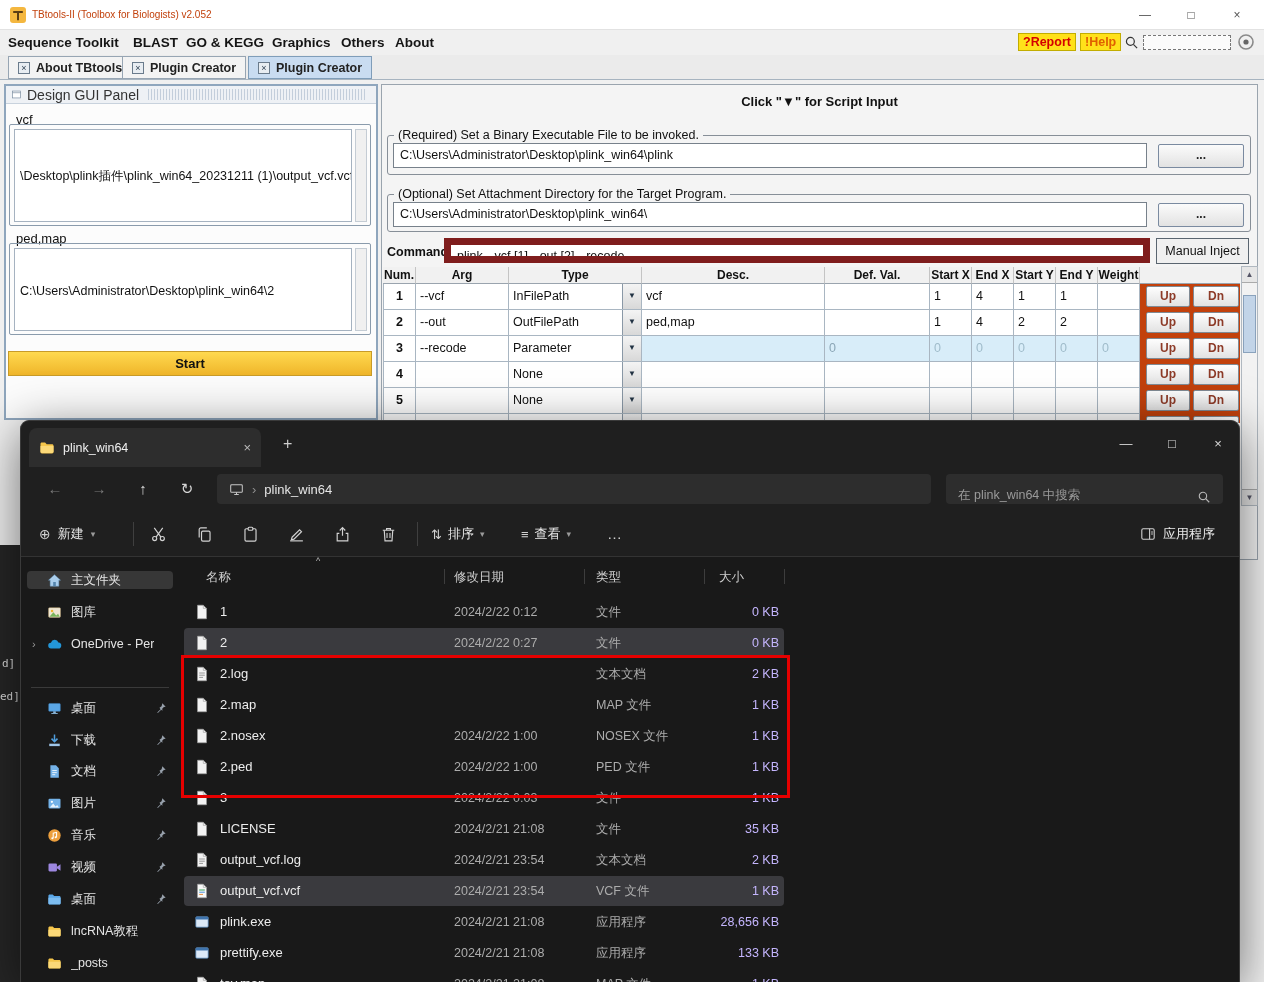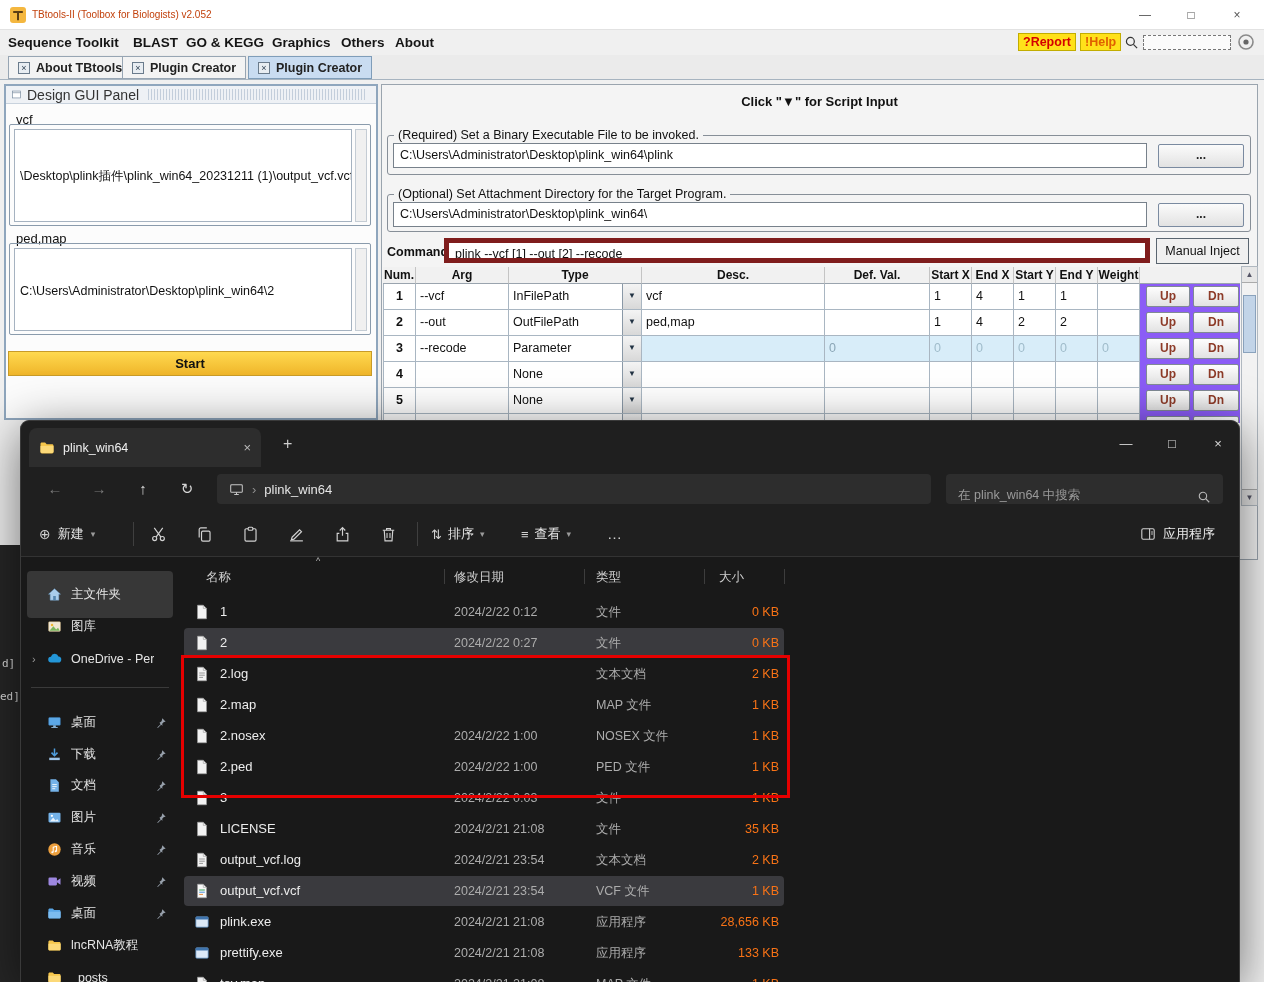--- a/index.html
+++ b/index.html
@@ -32,23 +32,23 @@
 .fscroll{position:absolute;right:3px;top:4px;width:12px;background:#f0f0f0;border:1px solid #c4ccd4}
 .startbtn{position:absolute;left:2px;top:265px;width:364px;height:25px;background:linear-gradient(#ffd94f,#efb52a);border:1px solid #c89b28;font-weight:bold;font-size:13px;text-align:center;line-height:23px;color:#111;cursor:pointer}
 
 .script{position:absolute;left:381px;top:84px;width:877px;height:476px;background:#f4f4f4;border:1px solid #9aa4ae}
 .sheader{position:absolute;left:0;top:9px;width:100%;text-align:center;font-weight:bold;font-size:13px;color:#111}
 .gbox{position:absolute;left:5px;width:864px;border:1px solid #878f98;border-radius:3px}
 .glabel{position:absolute;left:12px;background:#f4f4f4;padding:0 4px;font-weight:normal;font-size:12.5px;color:#111;white-space:nowrap}
 .ginput{position:absolute;left:11px;width:754px;height:25px;background:#fff;border:1px solid #77818b;font-size:12.5px;line-height:23px;padding:0 6px;white-space:nowrap;overflow:hidden;color:#111}
 .gbtn{position:absolute;left:776px;width:86px;height:24px;background:linear-gradient(#fbfbfb,#e2e2e2);border:1px solid #7a8aa0;border-radius:2px;text-align:center;line-height:21px;font-weight:bold;font-size:12px;color:#222;cursor:pointer}
 .cmdlab{position:absolute;left:5px;top:160px;font-weight:bold;font-size:12.5px;color:#111}
-.cmdinp{position:absolute;left:62px;top:153px;width:706px;height:25px;background:#fff;border:5px solid #7f1d1d;font-size:12.5px;line-height:23px;padding:0 6px;white-space:nowrap;overflow:hidden;color:#111}
+.cmdinp{position:absolute;left:62px;top:153px;width:706px;height:25px;background:#fff;border:7px solid #7f1d1d;font-size:12.5px;line-height:23px;padding:0 6px;white-space:nowrap;overflow:hidden;color:#111}
 .injbtn{position:absolute;left:774px;top:153px;width:93px;height:26px;border:1px solid #5a6570;background:#f0f0f0;font-weight:normal;font-size:12.5px;text-align:center;line-height:24px;color:#111;cursor:pointer}
-.ttable{position:absolute;left:1px;top:182px;width:857px;height:156px;overflow:hidden;background:#8b5cf6}
+.ttable{position:absolute;left:1px;top:182px;width:857px;height:156px;overflow:hidden;background:#c2410c}
 .th{position:absolute;top:0;height:17px;background:#f1f1f1;border-right:1px solid #c4c4c4;border-bottom:1px solid #9aa4ae;font-size:12px;font-weight:bold;text-align:center;line-height:16px;color:#111;white-space:nowrap;overflow:hidden}
 .trow{position:absolute;left:0;width:857px;height:26px}
 .tc{position:absolute;top:0;height:26px;background:#fff;border-right:1px solid #a9b6c2;border-bottom:1px solid #a9b6c2;font-size:12.5px;line-height:24px;padding:0 4px;white-space:nowrap;overflow:hidden;color:#111}
 .c-num{text-align:center;font-weight:bold;padding:0;border-left:1px solid #a9b6c2}
 .c-type{font-weight:normal;padding-right:22px}
 .dd{position:absolute;right:0;top:0;width:19px;height:25px;background:linear-gradient(#f4f4f4,#d8d8d8);border-left:1px solid #8a98a6;text-align:center;line-height:24px;font-size:8px;color:#234;padding:0;cursor:pointer}
 .updn{position:absolute;top:2px;height:21px;background:linear-gradient(#fefefe,#e2e2e2);border:1px solid #808a94;border-radius:2px;font-weight:bold;font-size:12px;color:#8d3b28;text-align:center;line-height:19px;cursor:pointer}
 .co-num{left:0;width:33px}.co-arg{left:33px;width:93px}.co-type{left:126px;width:133px}
 .co-desc{left:259px;width:183px}.co-def{left:442px;width:105px}.co-sx{left:547px;width:42px}
 .co-ex{left:589px;width:42px}.co-sy{left:631px;width:42px}.co-ey{left:673px;width:42px}
@@ -80,38 +80,38 @@
 .ex-toolbar{position:absolute;left:0;top:90px;width:1220px;height:46px;border-bottom:1px solid #333}
 .ex-new{position:absolute;left:18px;top:8px;height:30px;display:flex;align-items:center;gap:7px;color:#e8e8e8;font-size:13px;cursor:pointer}
 .exg{font-size:14px;color:#d0d0d0}
 .exgs{font-size:9px;color:#9a9a9a}
 .ex-sep{position:absolute;top:11px;width:1px;height:24px;background:#3f3f3f}
 .ex-ib{position:absolute;top:9px;width:30px;height:28px;display:flex;align-items:center;justify-content:center;color:#d2d2d2;cursor:pointer}
 .ex-group{position:absolute;top:8px;height:30px;display:flex;align-items:center;gap:6px;color:#e8e8e8;font-size:13px;cursor:pointer}
 .ex-more{position:absolute;left:586px;top:8px;height:30px;line-height:30px;color:#d0d0d0;font-size:15px;cursor:pointer}
 .ex-details{position:absolute;right:26px;top:8px;height:30px;display:flex;align-items:center;gap:7px;color:#e8e8e8;font-size:13px;cursor:pointer}
 .ex-body{position:absolute;left:0;top:136px;width:1220px;height:426px;background:#191919}
-.srow{position:absolute;left:6px;width:146px;height:47px;display:flex;align-items:center;gap:9px;padding-left:20px;color:#e4e4e4;font-size:12.5px;border-radius:4px;cursor:pointer}
+.srow{position:absolute;left:6px;width:146px;height:18px;display:flex;align-items:center;gap:9px;padding-left:20px;color:#e4e4e4;font-size:12.5px;border-radius:4px;cursor:pointer}
 .srow.active{background:#373737}
 .s-ic{width:15px;height:15px;flex:0 0 auto}
 .s-label{white-space:nowrap;overflow:hidden}
 .s-pin{width:12px;height:12px;margin-left:auto;margin-right:6px;flex:0 0 auto}
 .s-chev{position:absolute;left:5px;color:#9a9a9a;font-size:11px}
 .sdiv{position:absolute;left:10px;top:266px;width:138px;height:1px;background:#3a3a3a}
 .flist{position:absolute;left:155px;top:136px;width:1065px;height:426px;overflow:hidden}
 .fhead{position:absolute;top:7px;height:26px;line-height:26px;color:#cfcfcf;font-size:12.5px;cursor:pointer;white-space:nowrap}
 .fsortcaret{position:absolute;left:140px;top:-1px;font-size:9px;color:#bbb}
 .fsep{position:absolute;top:12px;width:1px;height:15px;background:#3d3d3d}
 .frow{position:absolute;left:0;width:620px;height:31px;cursor:pointer}
 .fsel{position:absolute;left:8px;top:0;width:600px;height:30px;background:#3a3a3e;border-radius:4px}
 .f-ico{position:absolute;left:18px;top:7px;width:16px;height:16px}
 .f-name{position:absolute;left:44px;top:0;line-height:30px;color:#ececec;font-size:13px;white-space:nowrap}
 .f-date{position:absolute;left:278px;top:0;line-height:30px;color:#acacac;font-size:12.5px;white-space:nowrap}
 .f-type{position:absolute;left:420px;top:0;line-height:30px;color:#acacac;font-size:12.5px;white-space:nowrap}
-.f-size{position:absolute;left:480px;top:0;width:123px;line-height:30px;color:#f97316;font-size:12.5px;text-align:right;white-space:nowrap}
+.f-size{position:absolute;left:480px;top:0;width:123px;line-height:30px;color:#c4b5fd;font-size:12.5px;text-align:right;white-space:nowrap}
 .tooltip{position:absolute;left:388px;top:238px;width:158px;height:58px;background:#202020;border:1px solid #7a7a7a;padding:4px 8px;z-index:5}
 .tooltip div{font-size:12px;color:#e6e6e6;line-height:16px;white-space:nowrap}
 .redrect{position:absolute;left:181px;top:655px;width:609px;height:143px;border:3px solid #e60000;z-index:60;pointer-events:none}
 </style>
 </head>
 <body>
 
 <svg width="0" height="0" style="position:absolute">
 <defs>
 <symbol id="i-logo" viewBox="0 0 16 16">

